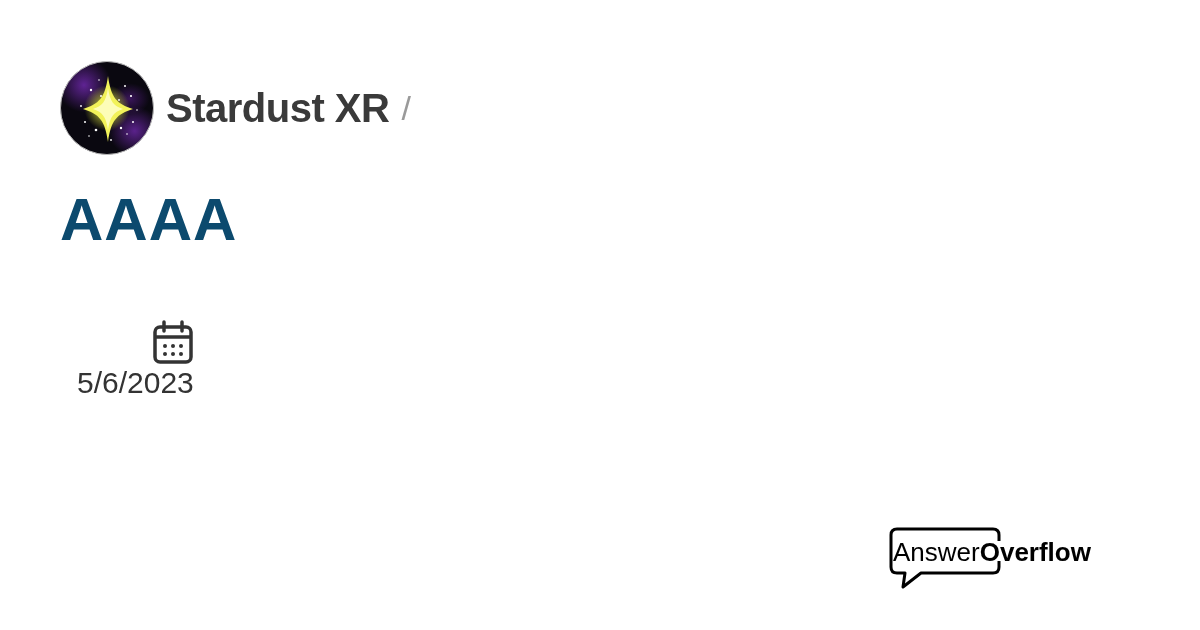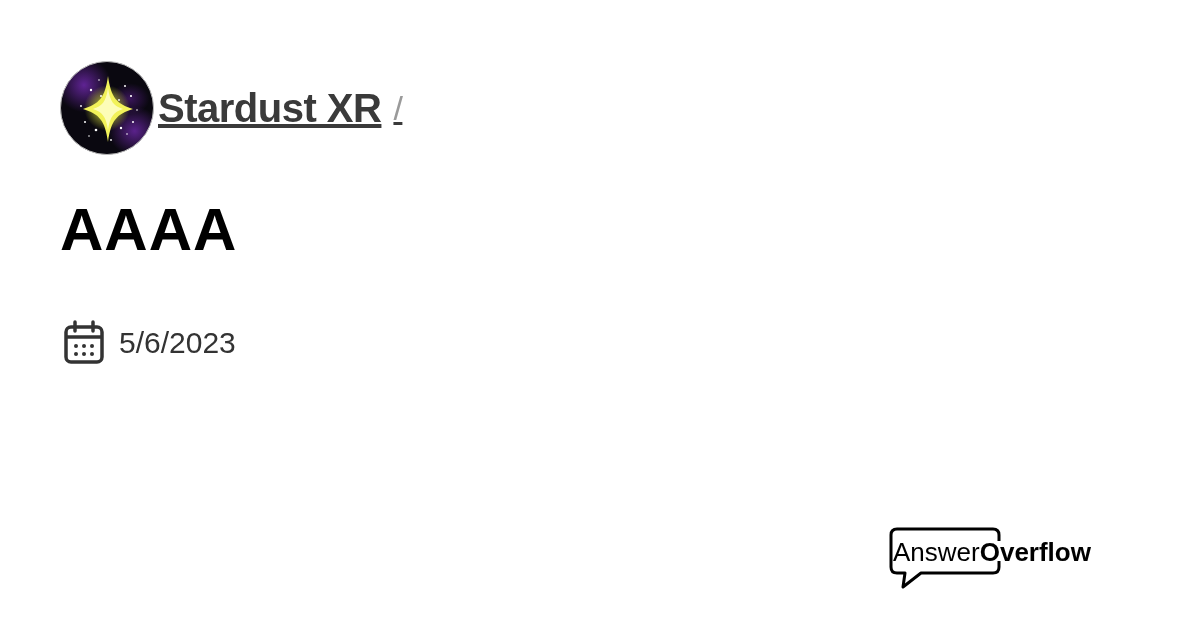--- a/index.html
+++ b/index.html
@@ -12,24 +12,24 @@
       width: 94px; height: 94px; border-radius: 50%; position: relative; overflow: hidden;
       border: 1px solid #bbb; box-sizing: border-box;
       background:
         radial-gradient(circle at 50% 50%, rgba(255,255,150,0.9) 0%, rgba(220,230,60,0.5) 18%, rgba(0,0,0,0) 35%),
         radial-gradient(ellipse at 25% 25%, rgba(110,40,170,0.85) 0%, rgba(0,0,0,0) 28%),
         radial-gradient(ellipse at 80% 75%, rgba(110,40,170,0.8) 0%, rgba(0,0,0,0) 25%),
         radial-gradient(ellipse at 75% 40%, rgba(90,30,140,0.6) 0%, rgba(0,0,0,0) 20%),
         #0a0810;
     }
     .avatar svg { position: absolute; left: 0; top: 0; }
-    .breadcrumb { display: flex; align-items: center; margin-left: 4px; font-size: 40px; font-weight: bold; color: #3a3a3a; letter-spacing: -0.5px; text-decoration: underline; }
+    .breadcrumb { display: flex; align-items: center; margin-left: 12px; font-size: 40px; font-weight: bold; color: #3a3a3a; letter-spacing: -0.5px; }
     .sep { font-weight: normal; color: #9a9a9a; margin: 0 12px; font-size: 34px; }
-    .title { position: absolute; left: 60px; top: 195px; font-size: 60px; font-weight: bold; color: #000000; letter-spacing: 1px; }
-    .date-row { position: absolute; left: 63px; top: 320px; display: flex; align-items: center; }
+    .title { position: absolute; left: 60px; top: 185px; font-size: 60px; font-weight: bold; color: #0c4a6e; letter-spacing: 1px; }
+    .date-row { position: absolute; left: 63px; top: 320px; display: flex; align-items: flex-end; flex-direction: column; }
     .date-text { margin-left: 14px; font-size: 30px; color: #333; }
     .logo { position: absolute; left: 889px; top: 527px; width: 230px; height: 64px; }
     .logo-text { position: absolute; left: 4px; top: 10px; font-size: 26px; color: #000; white-space: nowrap; }
     .logo-text .a { font-weight: normal; }
     .logo-text .o { font-weight: bold; }
   </style>
 </head>
 <body>
 
 <div class="header">

